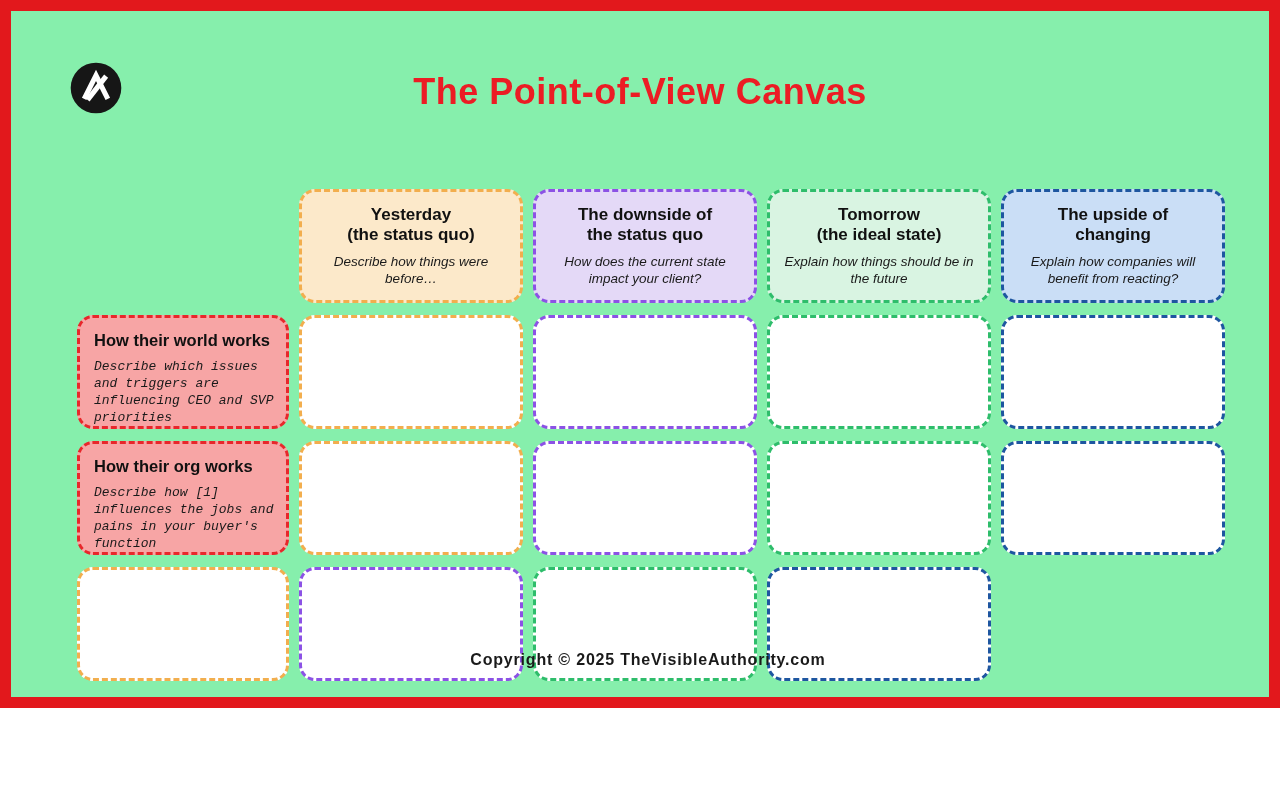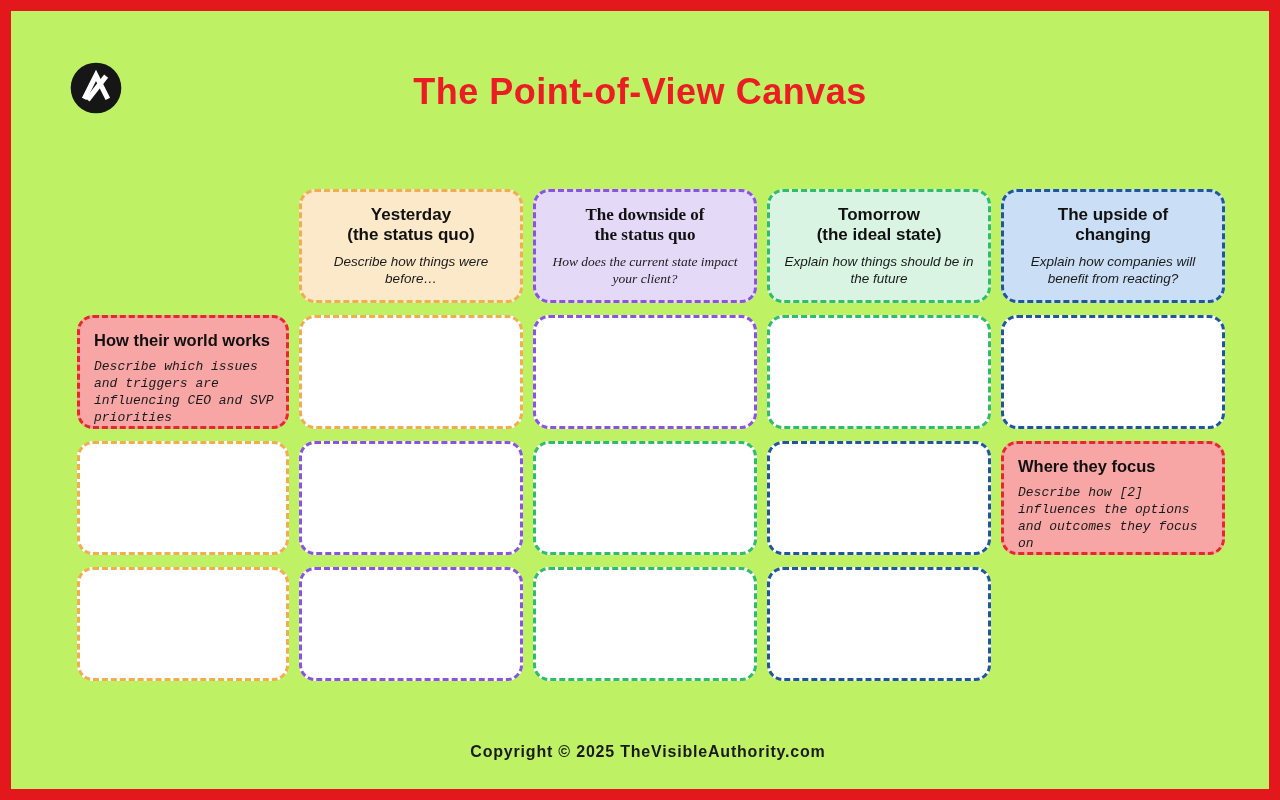--- a/index.html
+++ b/index.html
@@ -5,22 +5,22 @@
 <style>
   * { box-sizing: border-box; margin: 0; padding: 0; }
   html, body { width: 1280px; height: 800px; }
   body {
     font-family: "Liberation Sans", sans-serif;
     background: #ffffff;
   }
   .page {
     position: relative;
     width: 1280px;
-    height: 800px;
-    background: #bef264;
+    height: 708px;
+    background: #86efac;
     border: 11px solid #e2181c;
     overflow: hidden;
   }
   .logo {
     position: absolute;
     left: 58px;
     top: 50px;
     width: 54px;
     height: 54px;
   }
@@ -87,21 +87,21 @@
     line-height: 1.3;
     margin-top: 9px;
     color: #1a1a1a;
     font-family: Liberation Mono, monospace;
   }
   .cell { background: #ffffff; }
   
   .b-orange { border-color: #f2ae4e; }
   .f-orange { background: #fce9ca; }
   .b-purple { border-color: #8c52e5; }
-  .f-purple { background: #e4d9f7; font-family: Liberation Serif, serif; }
+  .f-purple { background: #e4d9f7; }
   .b-green  { border-color: #2ebd6b; }
   .f-green  { background: #d9f4e2; }
   .b-blue   { border-color: #1e56a0; }
   .f-blue   { background: #cadef6; }
   .spacer { border: none; }
   .footer {
     position: absolute;
     bottom: 28px;
     left: 8px;
     width: 100%;
@@ -163,29 +163,29 @@
 
     <div class="box rowhead">
       <div class="t">How their world works</div>
       <div class="s">Describe which issues and triggers are influencing CEO and SVP priorities</div>
     </div>
     <div class="box cell b-orange"></div>
     <div class="box cell b-purple"></div>
     <div class="box cell b-green"></div>
     <div class="box cell b-blue"></div>
 
+    <div class="box rowhead">
+      <div class="t">How their org works</div>
+      <div class="s">Describe how [1] influences the jobs and pains in your buyer's function</div>
+    </div>
     <div class="box cell b-orange"></div>
     <div class="box cell b-purple"></div>
     <div class="box cell b-green"></div>
     <div class="box cell b-blue"></div>
 
-    <div class="box rowhead">
-      <div class="t">Where they focus</div>
-      <div class="s">Describe how [2] influences the options and outcomes they focus on</div>
-    </div>
     <div class="box cell b-orange"></div>
     <div class="box cell b-purple"></div>
     <div class="box cell b-green"></div>
     <div class="box cell b-blue"></div>
 
   </div>
 
   <div class="footer">Copyright © 2025 TheVisibleAuthority.com</div>
 
 </div>

